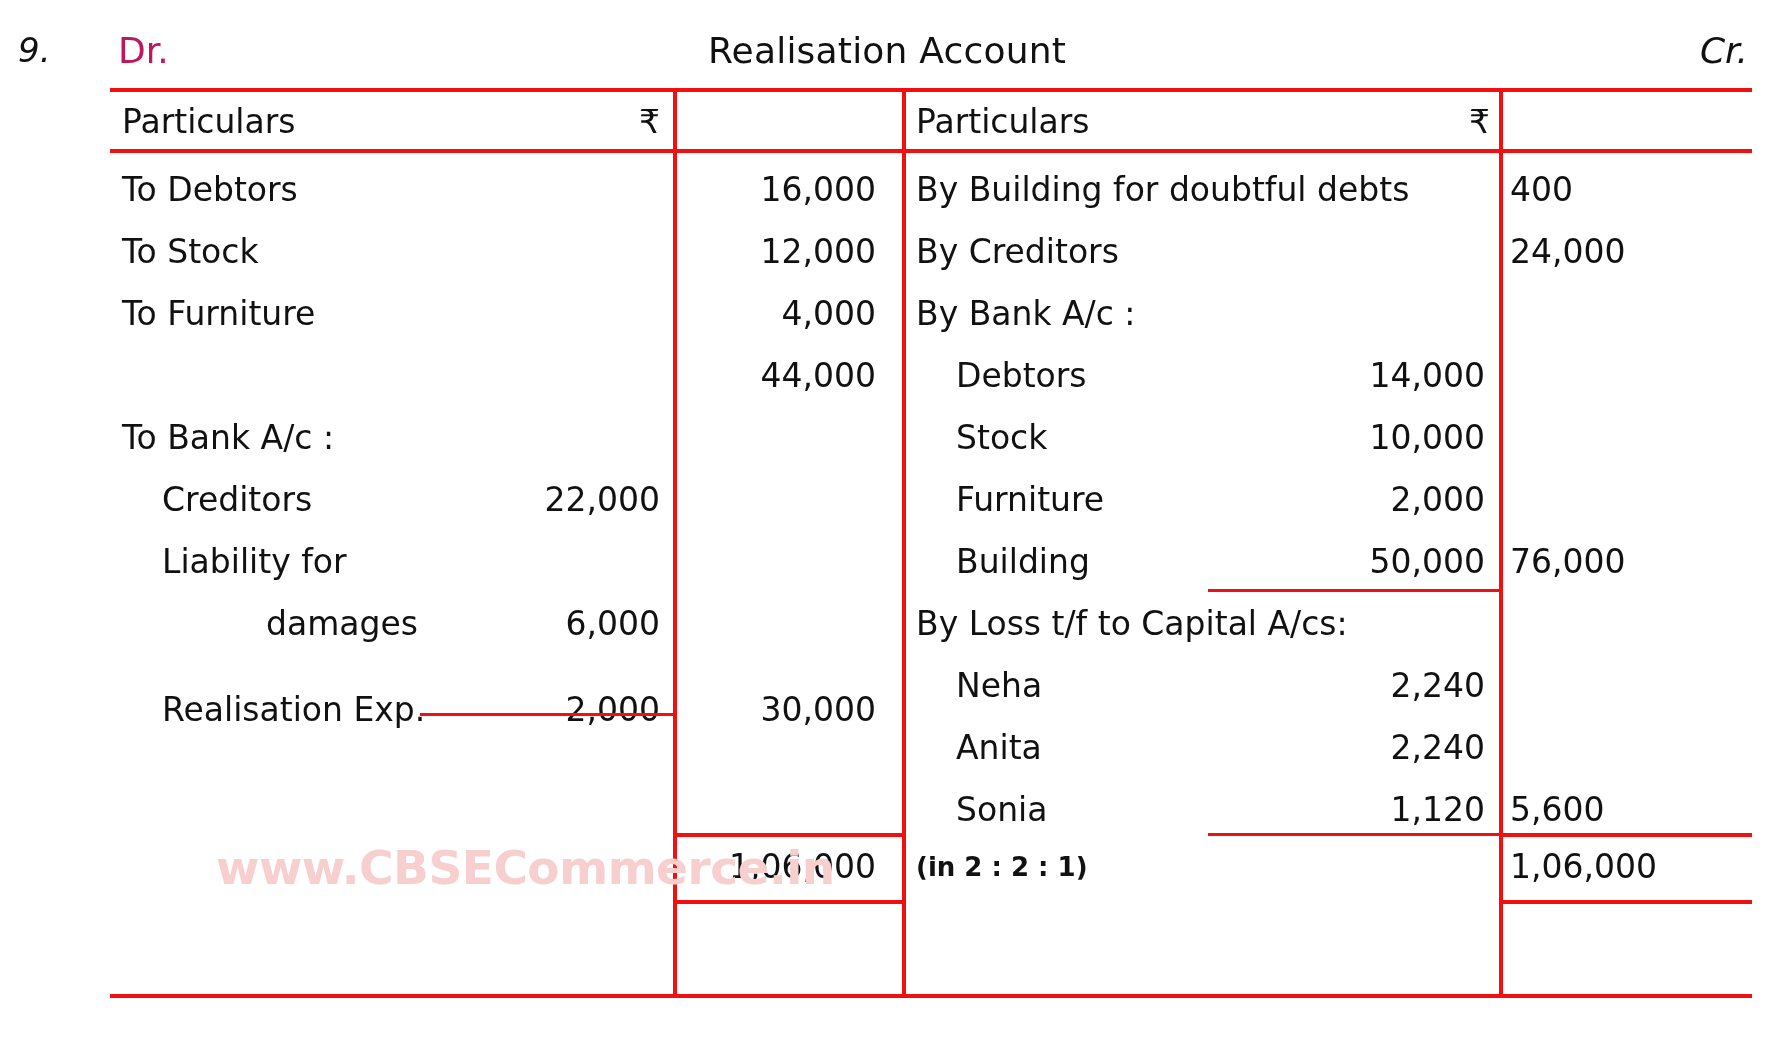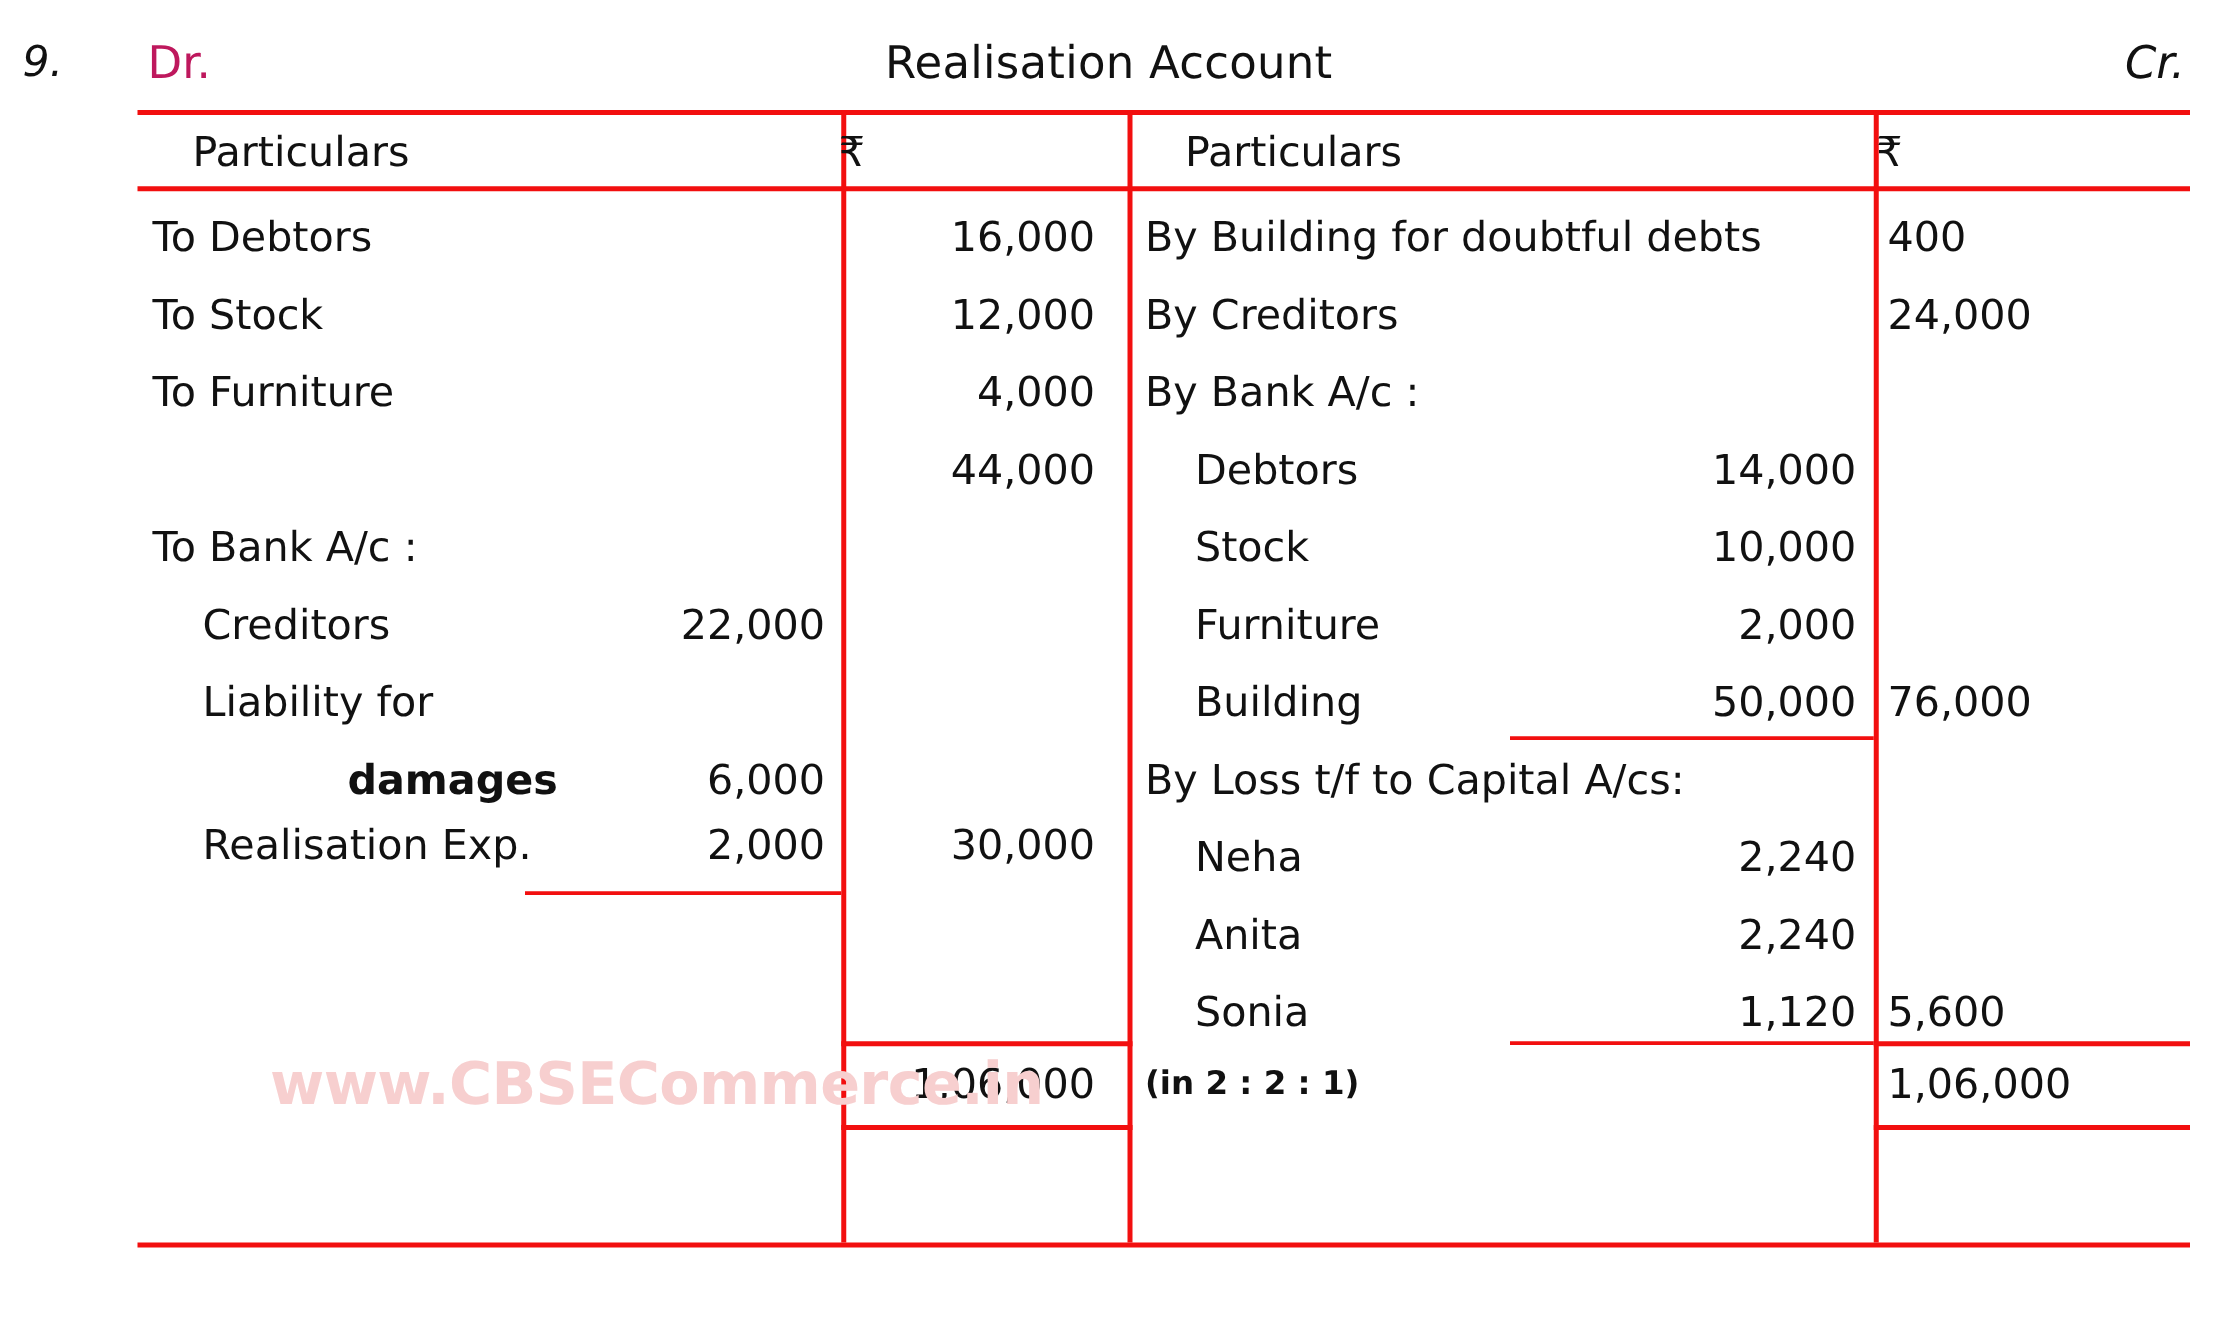--- a/index.html
+++ b/index.html
@@ -55,36 +55,36 @@
     position: absolute; width: 4px; background: #f20f0f;
     top: 0; height: 906px;
   }
   .v1 { left: 563px; }   
   .v2 { left: 792px; }   
   .v3 { left: 1389px; }  
 
   
   .hcell {
     position: absolute; top: 12px; height: 44px;
-    font-size: 33px; color: #111; line-height: 44px; margin-left: 32px;
+    font-size: 33px; color: #111; line-height: 44px;
   }
   .hcell.p1 { left: 12px; }
   .hcell.r1 { left: 420px; width: 130px; text-align: right; }
   .hcell.p2 { left: 806px; }
   .hcell.r2 { left: 1250px; width: 130px; text-align: right;}
 
   
   .row {
     position: absolute; left: 0; width: 1642px; height: 62px;
   }
   .cell { position: absolute; font-size: 33px; color: #111; line-height: 62px;
           white-space: nowrap; }
   .lab   { left: 12px; }
   .lab.ind1 { left: 52px; }
-  .lab.ind2 { left: 168px; font-weight: bold; }
+  .lab.ind2 { left: 156px; }
   .inner { left: 300px; width: 250px; text-align: right; }
   .amt   { left: 580px; width: 186px; text-align: right; }
 
   .lab2   { left: 806px; }
   .lab2.ind1 { left: 846px; }
   .inner2 { left: 1080px; width: 295px; text-align: right; }
   .amt2   { left: 1400px; width: 232px; text-align: left; }
 
   .small { font-size: 26px; font-weight: bold; }
 
@@ -161,21 +161,21 @@
     <div class="row" style="top:443px">
       <span class="cell lab ind1">Liability  for</span>
       <span class="cell inner"></span>
       <span class="cell amt"></span>
     </div>
     <div class="row" style="top:505px">
       <span class="cell lab ind2">damages</span>
       <span class="cell inner">6,000</span>
       <span class="cell amt"></span>
     </div>
-    <div class="row" style="top:557px">
+    <div class="row" style="top:591px">
       <span class="cell lab ind1">Realisation Exp.</span>
       <span class="cell inner">2,000</span>
       <span class="cell amt">30,000</span>
     </div>
 
     <div class="urule" style="left:310px; top:625px; width:253px;"></div>
 
     <div class="totline" style="left:563px; top:745px; width:233px;"></div>
     <div class="row" style="top:748px">
       <span class="cell amt">1,06,000</span>

